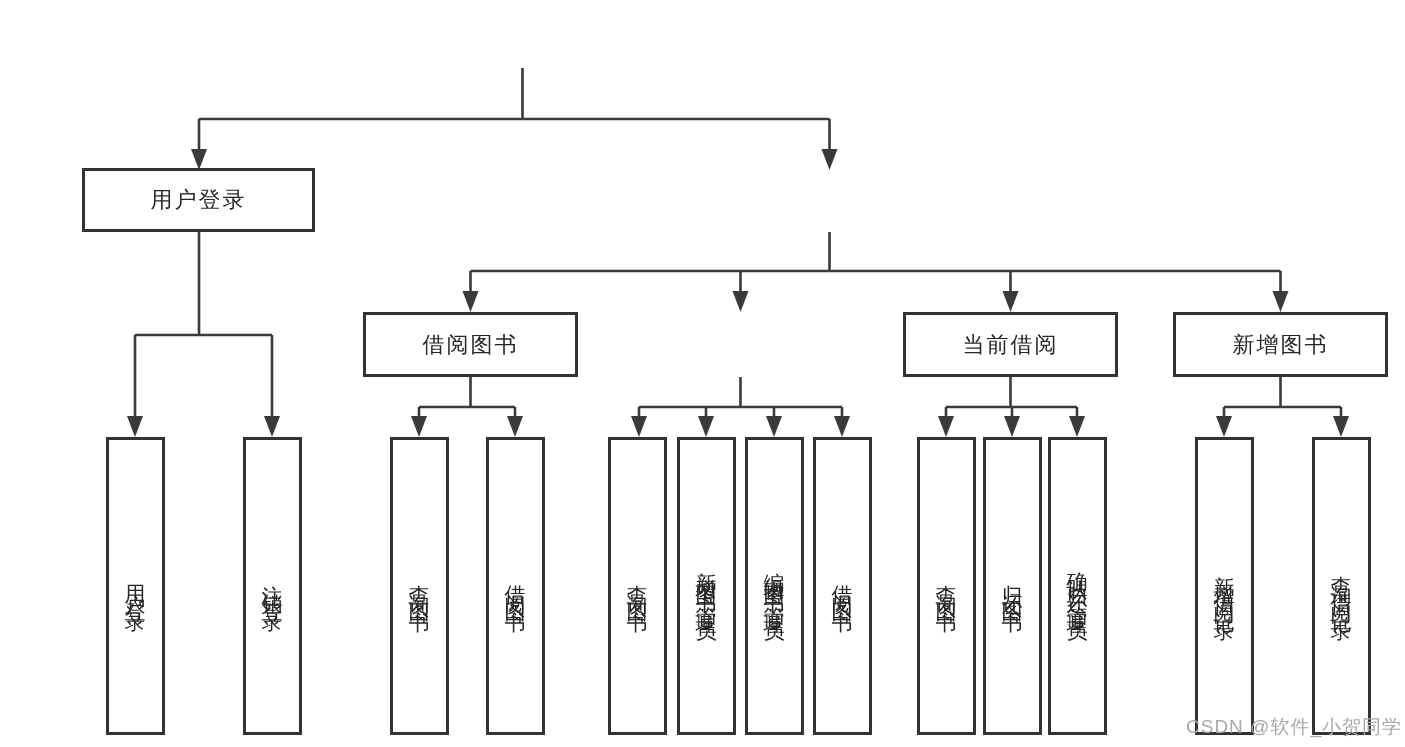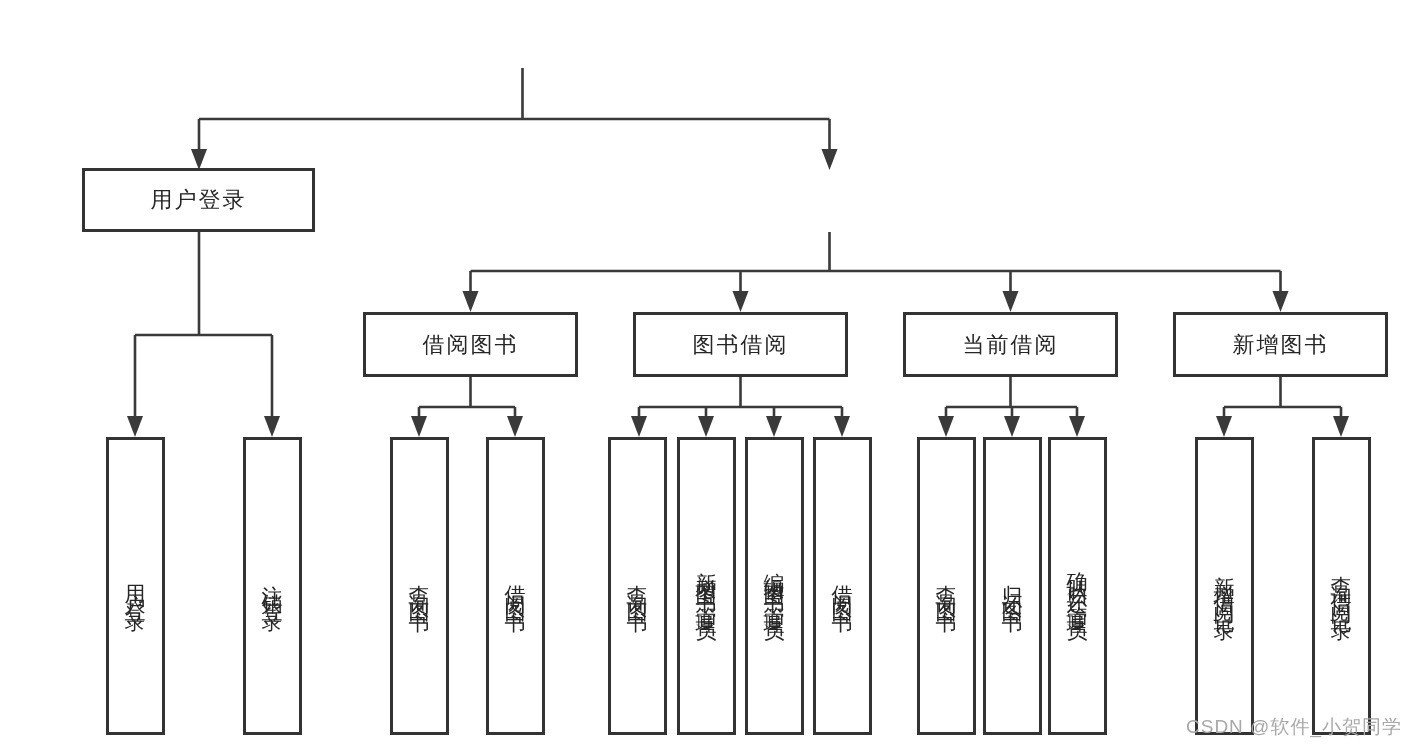--- a/index.html
+++ b/index.html
@@ -112,23 +112,20 @@
   </svg>
 
 
   <div class="node h-node" style="left:82px; top:168px; width:233px; height:64px;">
     <span>用户登录</span>
   </div>
 
   <div class="node h-node" style="left:363px; top:312px; width:215px; height:65px;">
     <span>借阅图书</span>
   </div>
-  <div class="node h-node" style="left:633px; top:312px; width:215px; height:65px;">
-    <span>图书借阅</span>
-  </div>
   <div class="node h-node" style="left:903px; top:312px; width:215px; height:65px;">
     <span>当前借阅</span>
   </div>
   <div class="node h-node" style="left:1173px; top:312px; width:215px; height:65px;">
     <span>新增图书</span>
   </div>
 
   <div class="node v-node" style="left:106px;">
     <span>用户登录</span>
   </div>

